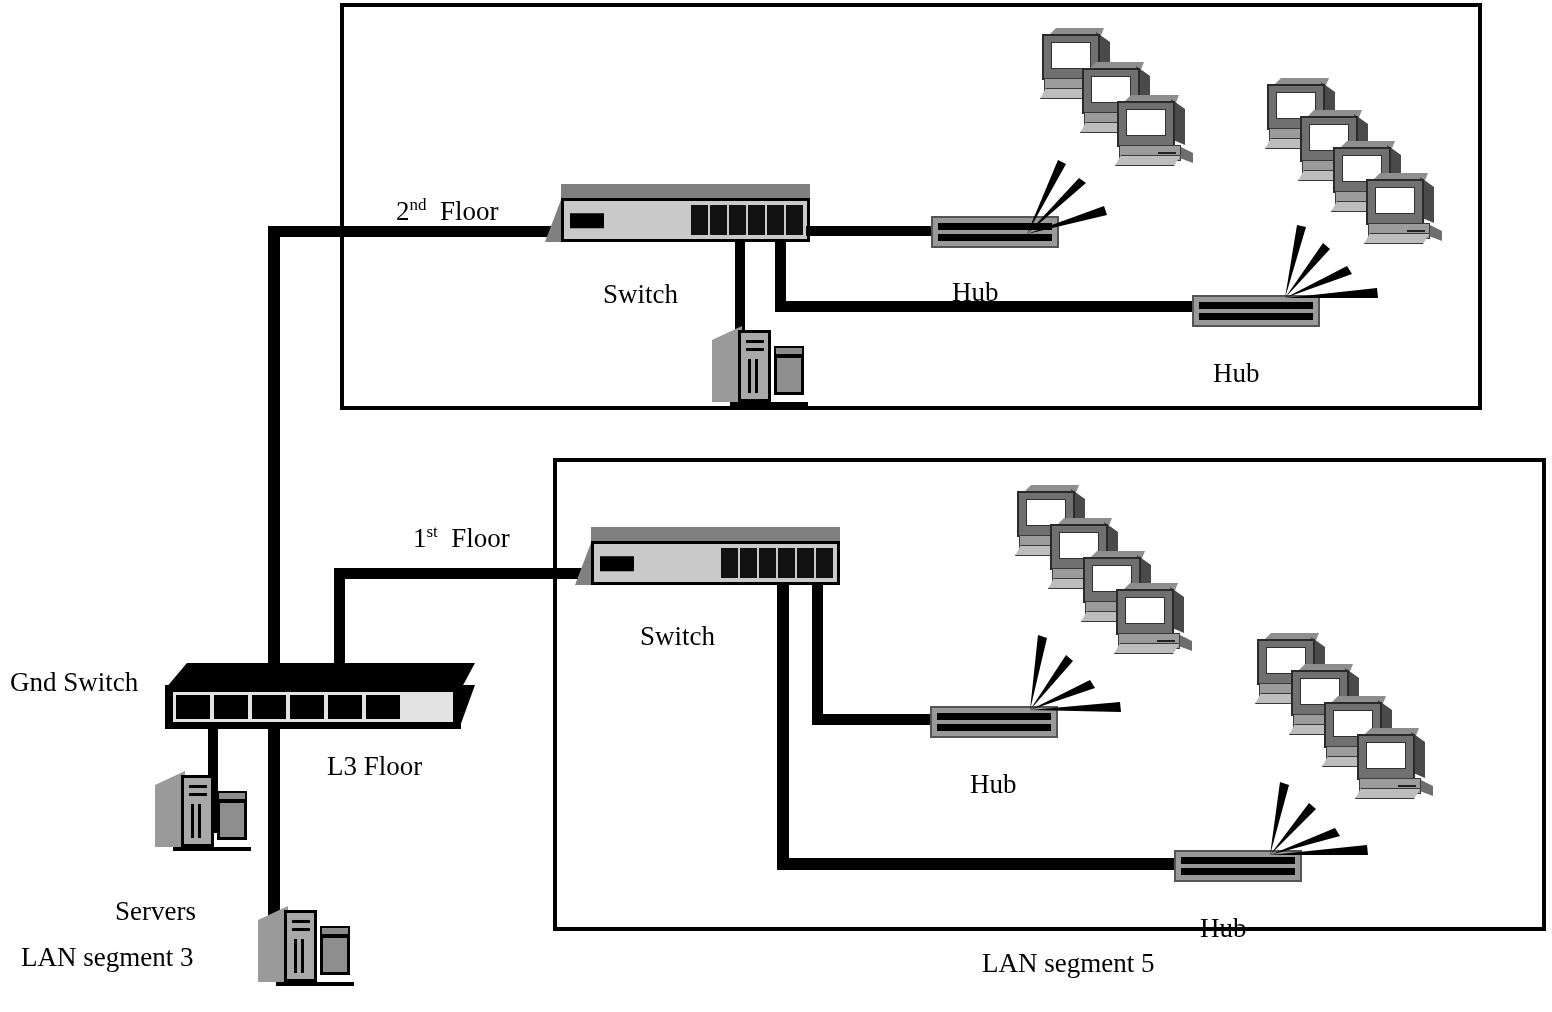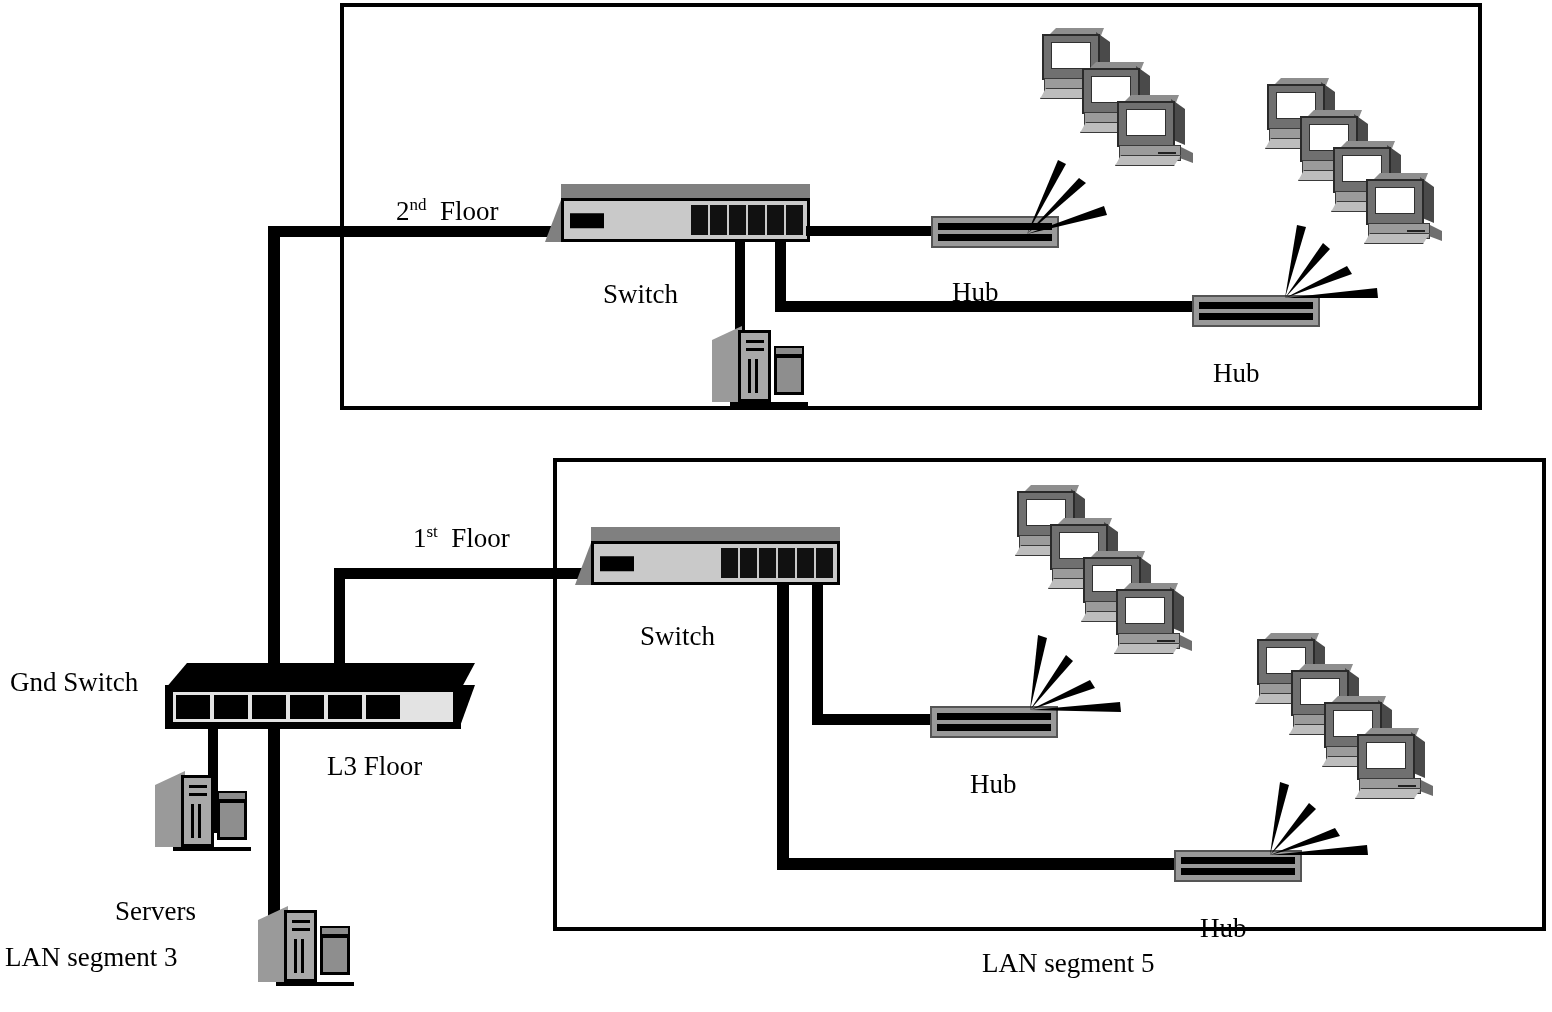--- a/index.html
+++ b/index.html
@@ -440,16 +440,16 @@
         <div class="b2"></div>
         <div class="s1"></div>
         <div class="s2"></div>
     </div>
     <div class="box-top"></div>
     <div class="box"></div>
     <div class="base"></div>
   </div>
 
   <div class="lbl" style="left:115px;top:898px;">Servers</div>
-  <div class="lbl" style="left:5px;top:944px;">LAN segment 3</div>
+  <div class="lbl" style="left:21px;top:944px;">LAN segment 3</div>
   <div class="lbl" style="left:982px;top:950px;">LAN segment 5</div>
 
 </div>
 
 </body></html>

